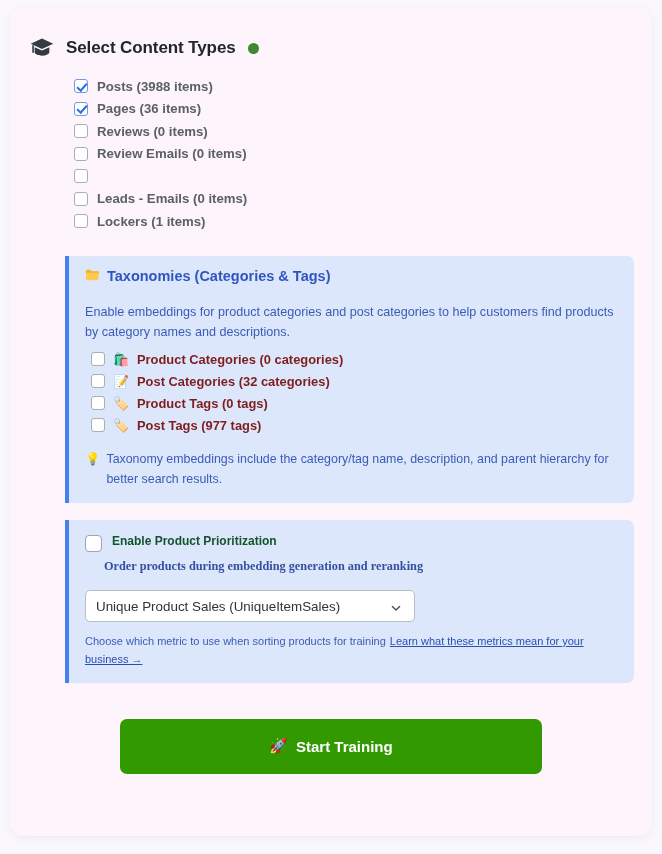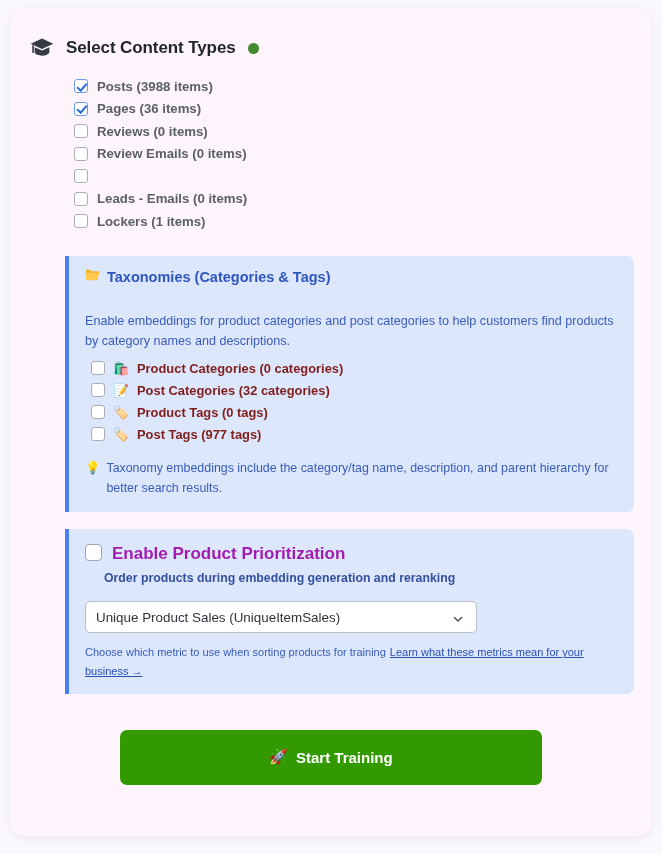--- a/index.html
+++ b/index.html
@@ -115,26 +115,25 @@
     margin-top: 24px;
     padding: 12px 16px 14px 16px;
   }
   .panel-priority {
     margin-top: 17px;
     padding: 14px 16px 14px 16px;
   }
 
   .panel-title {
     display: flex;
-    align-items: center;
     gap: 7px;
     font-size: 14.5px;
     font-weight: bold;
     color: #2f56c0;
-    margin-bottom: 27px;
+    margin-bottom: 18px;
   }
   .panel-desc {
     font-size: 12.6px;
     line-height: 1.55;
     color: #3a5cb8;
     margin: 0 0 6px 0;
     max-width: 530px;
   }
 
   .tax-list {
@@ -181,37 +180,38 @@
     width: 17px;
     height: 17px;
     min-width: 17px;
     border: 1px solid #9fa5ae;
     border-radius: 4px;
     background: #ffffff;
     box-sizing: border-box;
     margin-top: 1px;
   }
   .priority-title {
-    font-size: 17px;
-    font-weight: bold;
-    color: #a21caf;
+    font-size: 12px;
+    font-weight: bold;
+    color: #14532d;
     line-height: 1.25;
   }
   .priority-sub {
     font-size: 12.3px;
     font-weight: bold;
     color: #34509f;
     margin-top: 7px;
     margin-left: 19px;
+    font-family: Liberation Serif, serif;
   }
 
   .select-box {
     position: relative;
     margin-top: 16px;
-    width: 392px;
+    width: 330px;
     height: 32px;
     background: #ffffff;
     border: 1px solid #b9bec6;
     border-radius: 5px;
     box-sizing: border-box;
     display: flex;
     align-items: center;
     padding: 0 10px;
   }
   .select-value {

